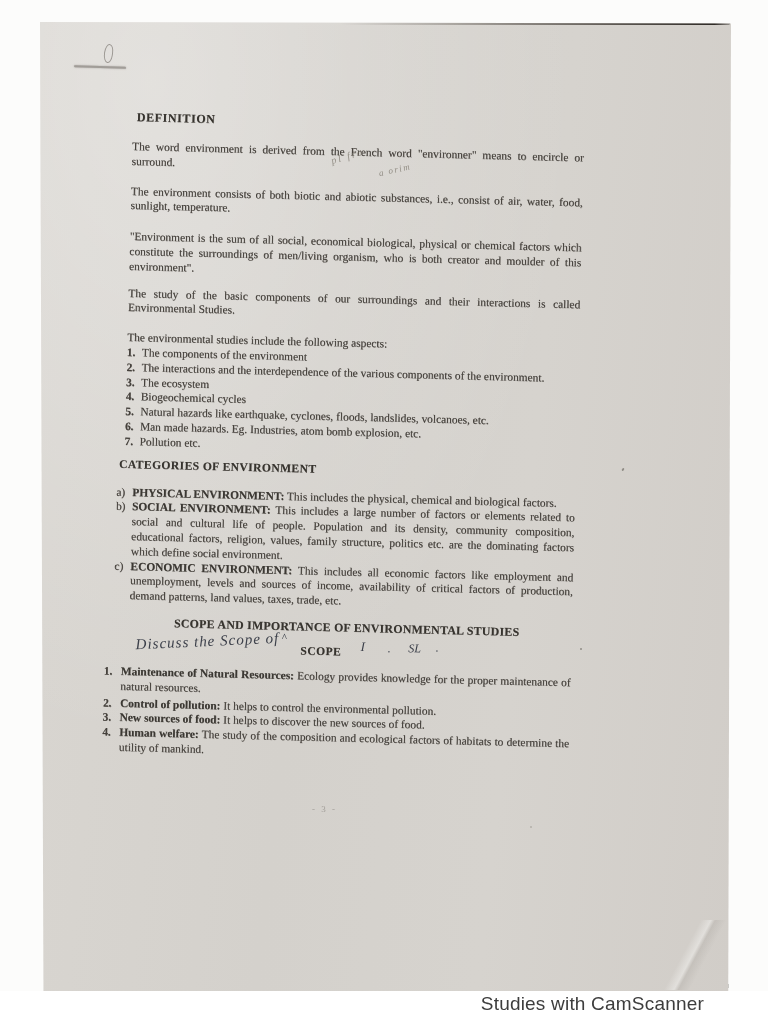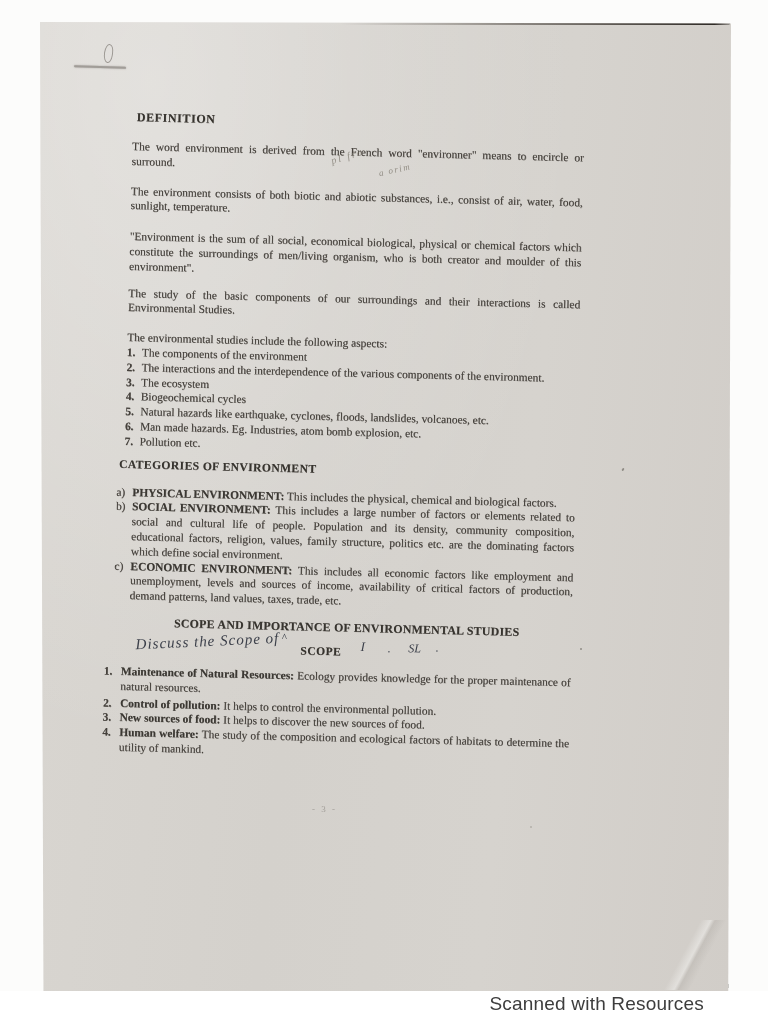--- a/index.html
+++ b/index.html
@@ -213,14 +213,14 @@
 
   <div class="page-number">- 3 -</div>
   <div class="speck s1"></div>
   <div class="speck s2"></div>
   <div class="speck s3"></div>
   <div class="crease"></div>
   <div class="corner-tick"></div>
 </div>
 
 <div class="wm-bar">
-  <span class="wm-text">Scanned with Resources</span>
+  <span class="wm-text">Studies with CamScanner</span>
 </div>
 
 </body></html>

